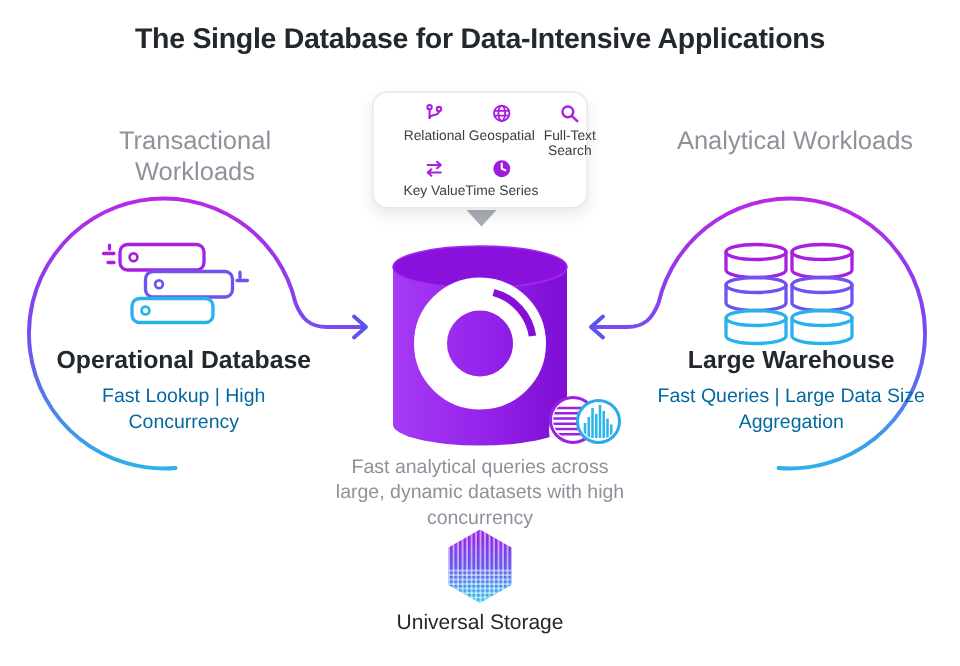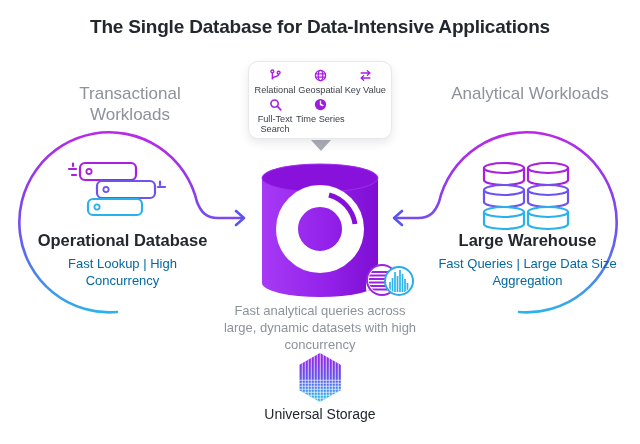--- a/index.html
+++ b/index.html
@@ -31,21 +31,21 @@
   }
   .storage-label{
     position:absolute;left:220px;top:406px;width:200px;text-align:center;
     font-size:14px;font-weight:400;color:#23282F;
   }
   .card{
     position:absolute;left:248px;top:61px;width:144px;height:78px;box-sizing:border-box;
     background:#ffffff;border:1px solid #E7E8EC;border-radius:10px;
     box-shadow:0 4px 10px rgba(40,40,60,0.10);
     display:grid;grid-template-columns:1fr 1fr 1fr;grid-template-rows:1fr 1fr;
-    padding:6px 5px 4px;
+    padding:6px 20px 4px;
   }
   .cell{display:flex;flex-direction:column;align-items:center;justify-content:flex-start;}
   .cicon{height:15px;display:flex;align-items:center;justify-content:center;}
   .clabel{
     font-size:9.2px;color:#3A3F46;margin-top:2px;line-height:1.1;text-align:center;
     white-space:nowrap;
   }
   .clabel.wrap{white-space:normal;width:42px;}
 </style>
 </head>
@@ -193,35 +193,35 @@
         <svg width="15" height="15" viewBox="0 0 24 24" fill="none" stroke="#A81FE3" stroke-width="2" stroke-linecap="round">
           <circle cx="12" cy="12" r="8.2"></circle>
             <ellipse cx="12" cy="12" rx="3.6" ry="8.2"></ellipse>
           <path d="M4.3 9.5 H19.7 M4.3 14.5 H19.7"></path>
         </svg>
       </span>
       <span class="clabel">Geospatial</span>
     </div>
     <div class="cell">
       <span class="cicon">
+        <svg width="15" height="15" viewBox="0 0 24 24" fill="none" stroke="#A81FE3" stroke-width="2.6" stroke-linecap="round">
+          <circle cx="10.5" cy="10.5" r="5.8"></circle>
+            <path d="M15 15 L20.5 20.5"></path>
+        </svg>
+      </span>
+      <span class="clabel wrap">Full-Text Search</span>
+    </div>
+    <div class="cell">
+      <span class="cicon">
         <svg width="15" height="15" viewBox="0 0 24 24" fill="none" stroke="#A81FE3" stroke-width="2.2" stroke-linecap="round" stroke-linejoin="round">
           <path d="M5 8 H18.5 M15 4.5 L19 8 L15 11.5"></path>
           <path d="M19 16 H5.5 M9 12.5 L5 16 L9 19.5"></path>
         </svg>
       </span>
       <span class="clabel">Key Value</span>
-    </div>
-    <div class="cell">
-      <span class="cicon">
-        <svg width="15" height="15" viewBox="0 0 24 24" fill="none" stroke="#A81FE3" stroke-width="2.6" stroke-linecap="round">
-          <circle cx="10.5" cy="10.5" r="5.8"></circle>
-            <path d="M15 15 L20.5 20.5"></path>
-        </svg>
-      </span>
-      <span class="clabel wrap">Full-Text Search</span>
     </div>
     <div class="cell">
       <span class="cicon">
         <svg width="15" height="15" viewBox="0 0 24 24">
           <circle cx="12" cy="12" r="9" fill="#A01BE0"></circle>
           <path d="M12 6.5 V12 L15.8 13.6" fill="none" stroke="#ffffff" stroke-width="2.2" stroke-linecap="round" stroke-linejoin="round"></path>
         </svg>
       </span>
       <span class="clabel">Time Series</span>
     </div>

